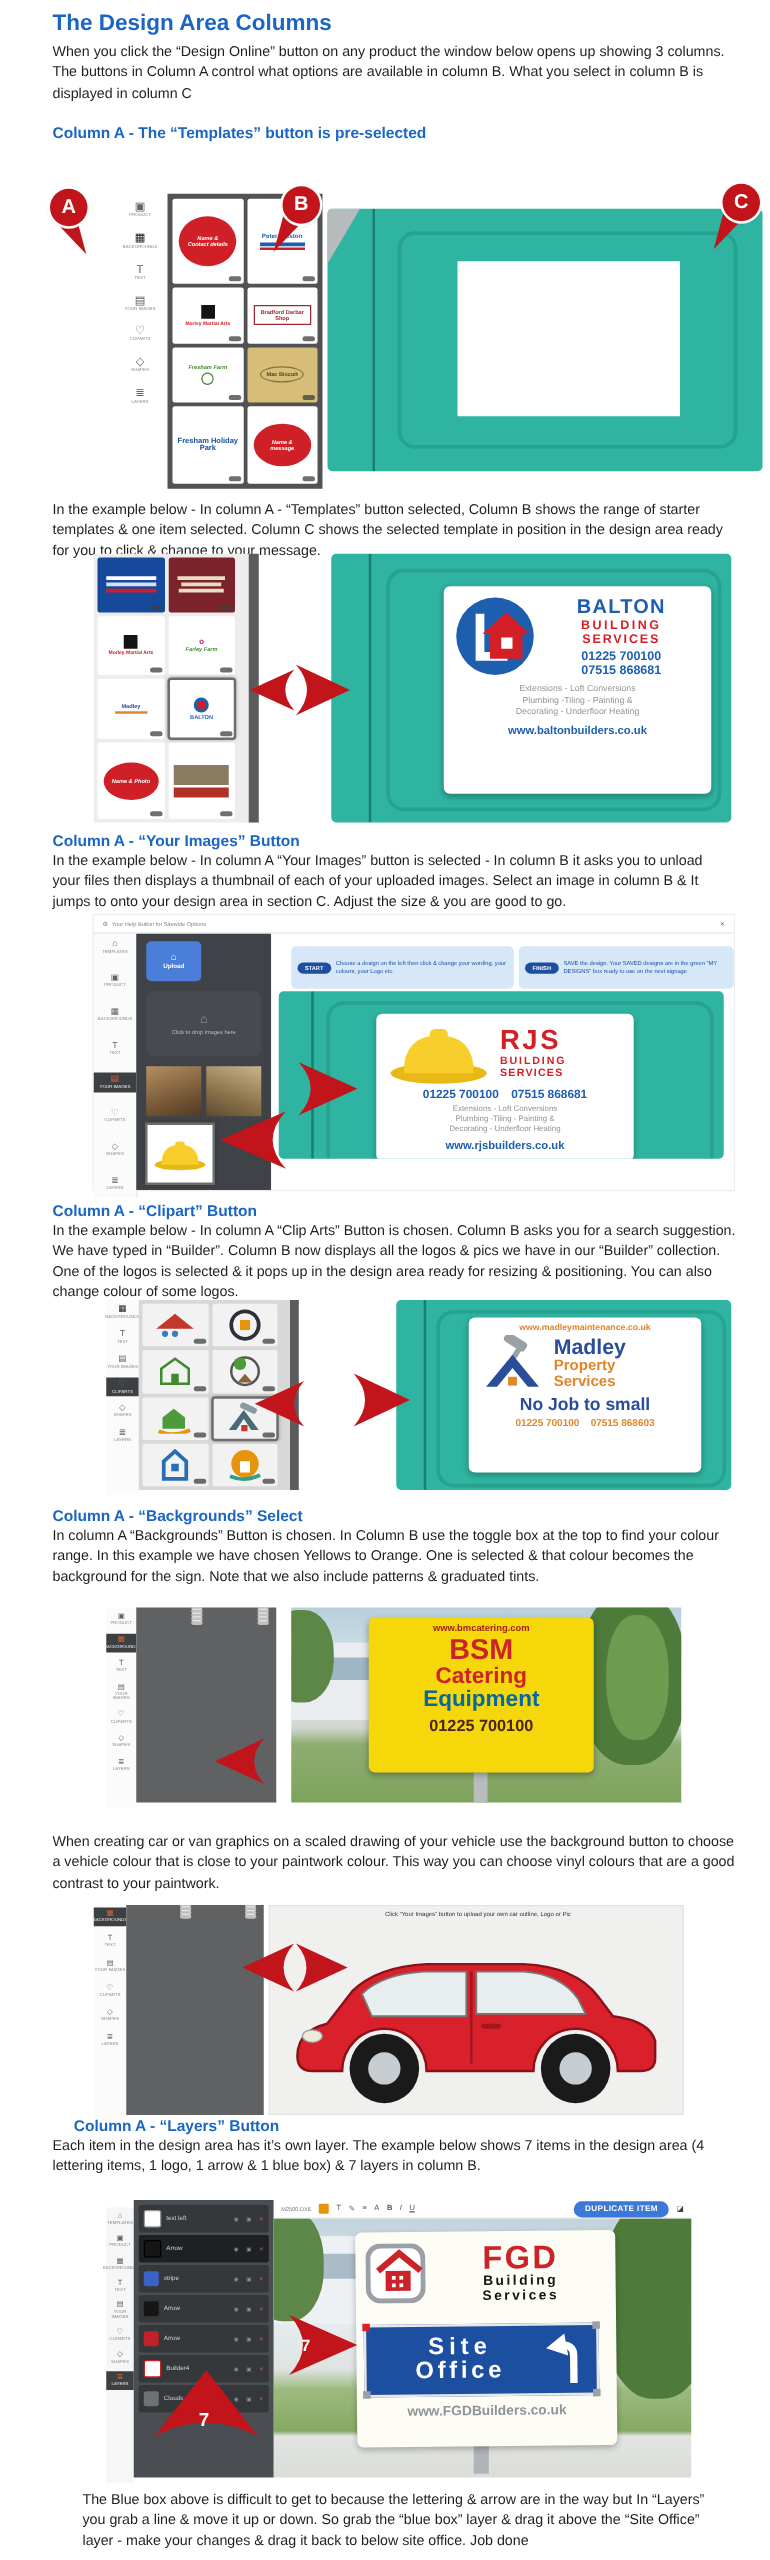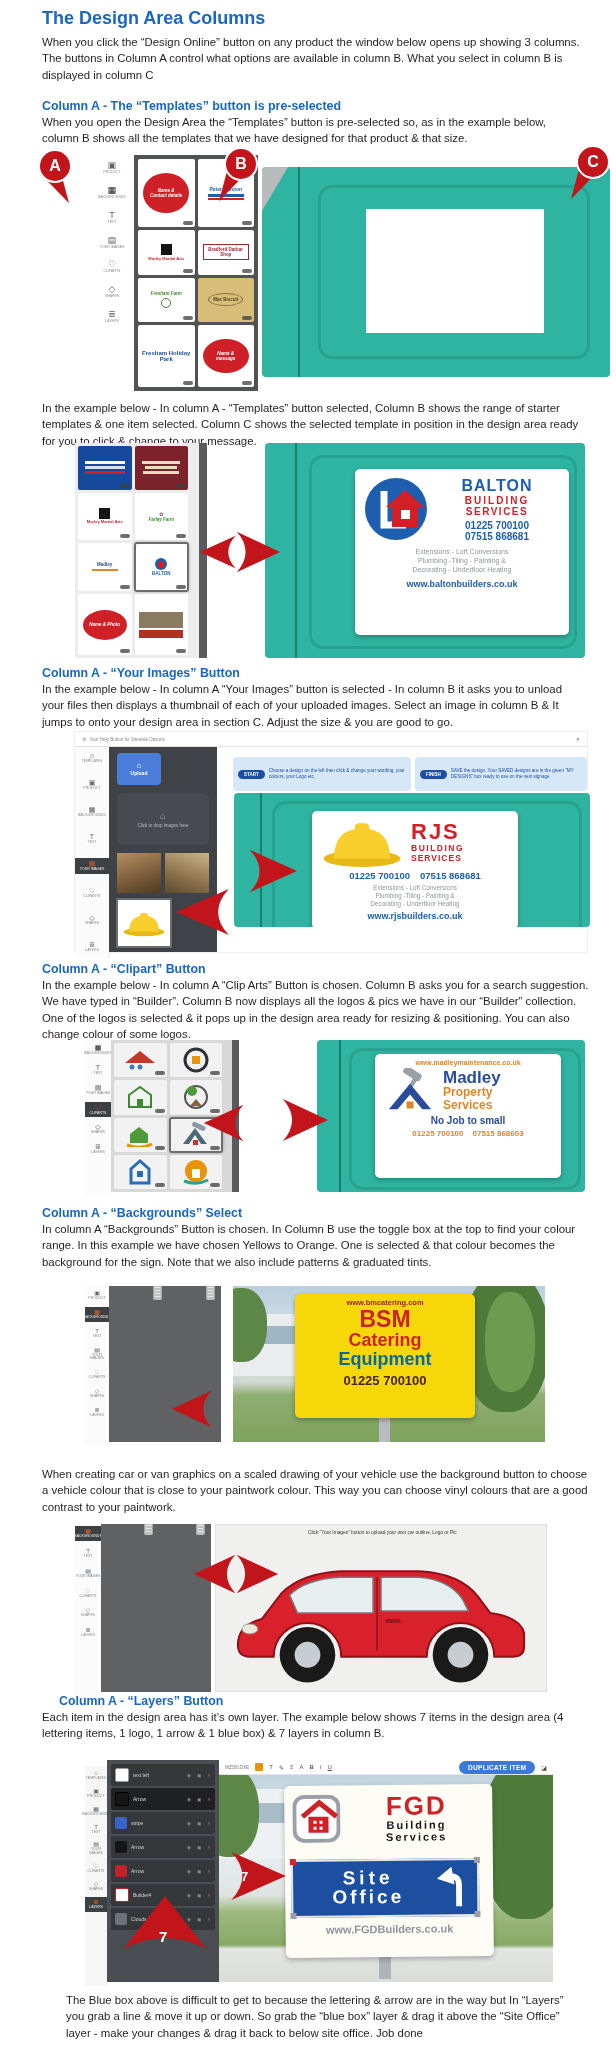--- a/index.html
+++ b/index.html
@@ -58,21 +58,20 @@
   .pill{background:#3b78d8;color:#fff;font-weight:bold;font-size:6.5px;border-radius:8px;padding:3px 9px;letter-spacing:.3px;}
 </style>
 </head>
 <body>
 
 <div id="page">
 
   <div class="title" style="left:42px;top:8px">The Design Area Columns</div>
   <div class="p" style="left:42px;top:34px;width:540px">When you click the “Design Online” button on any product the window below opens up showing 3 columns. The buttons in Column A control what options are available in column B. What you select in column B is displayed in column C</div>
   <div class="h" style="left:42px;top:99px">Column A -  The “Templates” button is pre-selected</div>
-  <div class="p" style="left:42px;top:114px;width:540px">When you open the Design Area the “Templates” button is pre-selected so, as in the example below, column B shows all the templates that we have designed for that product &amp; that size.</div>
 
   <div class="shot" style="left:40px;top:147px;width:576px;height:242px">
     <div class="badge" style="left:0;top:4px">
         <span>A</span>
       </div>
     <div class="tail" style="left:16px;top:26px;transform:rotate(-40deg)"></div>
     <div class="badge" style="left:186px;top:2px">
         <span>B</span>
       </div>
     <div class="tailL" style="left:176px;top:24px;transform:rotate(40deg)"></div>
@@ -312,21 +311,21 @@
 
     <div class="abs" style="left:142px;top:15px;width:370px;height:205px;background:#fff">
       <div class="bub" style="left:16px;top:10px;width:168px;height:28px">
         <span class="tag">START</span>
         <span class="tx">Choose a design on the left then click &amp; change your wording, your colours, your Logo etc.</span>
       </div>
       <div class="bub" style="left:198px;top:10px;width:162px;height:28px">
         <span class="tag">FINISH</span>
         <span class="tx">SAVE the design. Your SAVED designs are in the green “MY DESIGNS” box ready to use on the next signage</span>
       </div>
-      <div class="van" style="left:17px;top:46px;width:356px;height:134px">
+      <div class="van" style="left:6px;top:46px;width:356px;height:134px">
         <div class="seam" style="left:26px"></div>
         <div class="recess" style="left:38px;top:8px;width:304px;height:136px"></div>
         <div class="sign" style="left:78px;top:18px;width:206px;height:118px;padding:5px 7px;box-sizing:border-box">
           <div style="display:flex;gap:6px;align-items:center">
             <svg width="86" height="52" viewBox="0 0 80 50">
                 <ellipse cx="40" cy="41" rx="37" ry="8" fill="#e8b914"></ellipse>
                 <path d="M13 41 Q13 12 40 12 Q67 12 67 41 Z" fill="#f7ce2b"></path>
                 <rect x="33" y="7" width="14" height="9" rx="4" fill="#f7ce2b"></rect>
               </svg>
             <div style="flex:1;text-align:left">
@@ -462,21 +461,21 @@
               <rect x="30" y="8" width="5" height="20" fill="#9aa0a6" transform="rotate(32 32 18)"></rect>
               <path d="M6 47 L30 18 L54 47 L44 47 L30 30 L16 47 Z" fill="#2a4d9b"></path>
               <rect x="26" y="38" width="8" height="8" fill="#e0862b"></rect>
             </svg>
           <div style="flex:1;text-align:left">
             <div style="font-size:17px;font-weight:bold;color:#2a4d9b;line-height:1">Madley</div>
             <div style="font-size:12px;font-weight:bold;color:#e0862b;line-height:1.05">Property</div>
             <div style="font-size:12px;font-weight:bold;color:#e0862b;line-height:1.05">Services</div>
           </div>
         </div>
-        <div style="text-align:center;font-size:10px;font-weight:bold;color:#2a4d9b;margin-top:3px">No Job to small</div>
+        <div style="text-align:center;font-size:14px;font-weight:bold;color:#2a4d9b;margin-top:3px">No Job to small</div>
         <div style="display:flex;justify-content:center;gap:9px;font-size:8px;font-weight:bold;color:#e0862b;margin-top:3px">
           <span>01225 700100</span>
           <span>07515 868603</span>
         </div>
       </div>
     </div>
   </div>
 
   <div class="h" style="left:42px;top:1206px">Column A -  “Backgrounds” Select</div>
   <div class="p" style="left:42px;top:1221px;width:548px">In column A “Backgrounds” Button is chosen. In Column B use the toggle box at the top to find your colour range. In this example we have chosen Yellows to Orange. One is selected &amp; that colour becomes the background for the sign. Note that we also include patterns &amp; graduated tints.</div>

